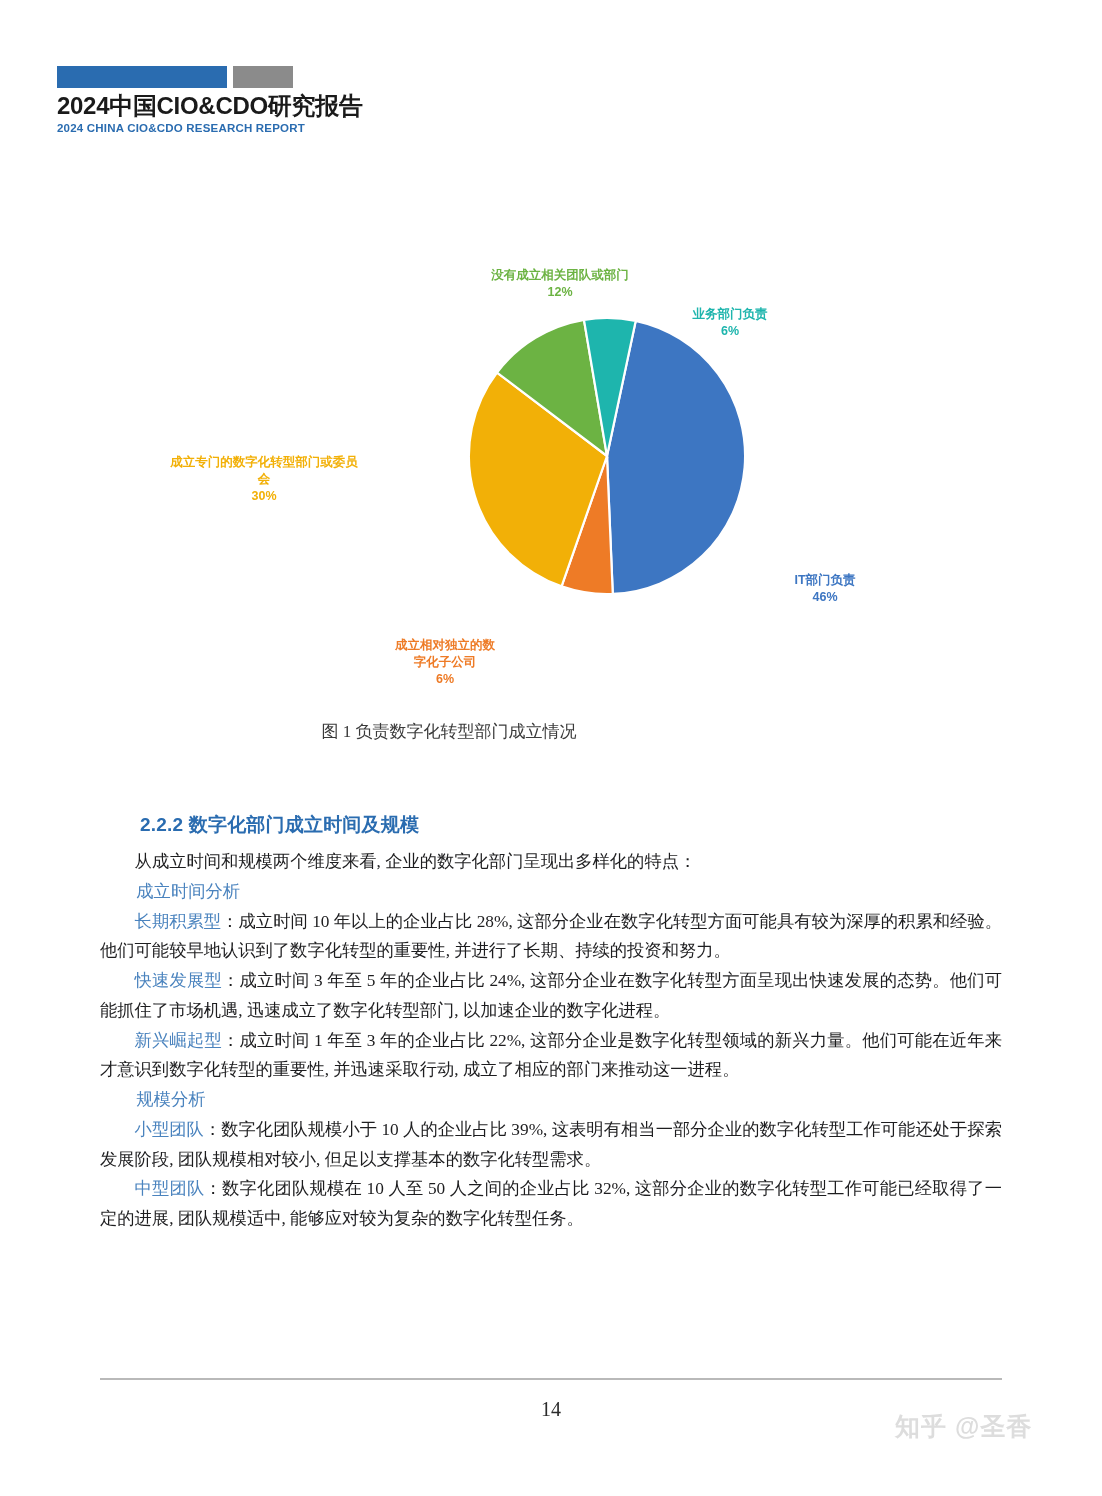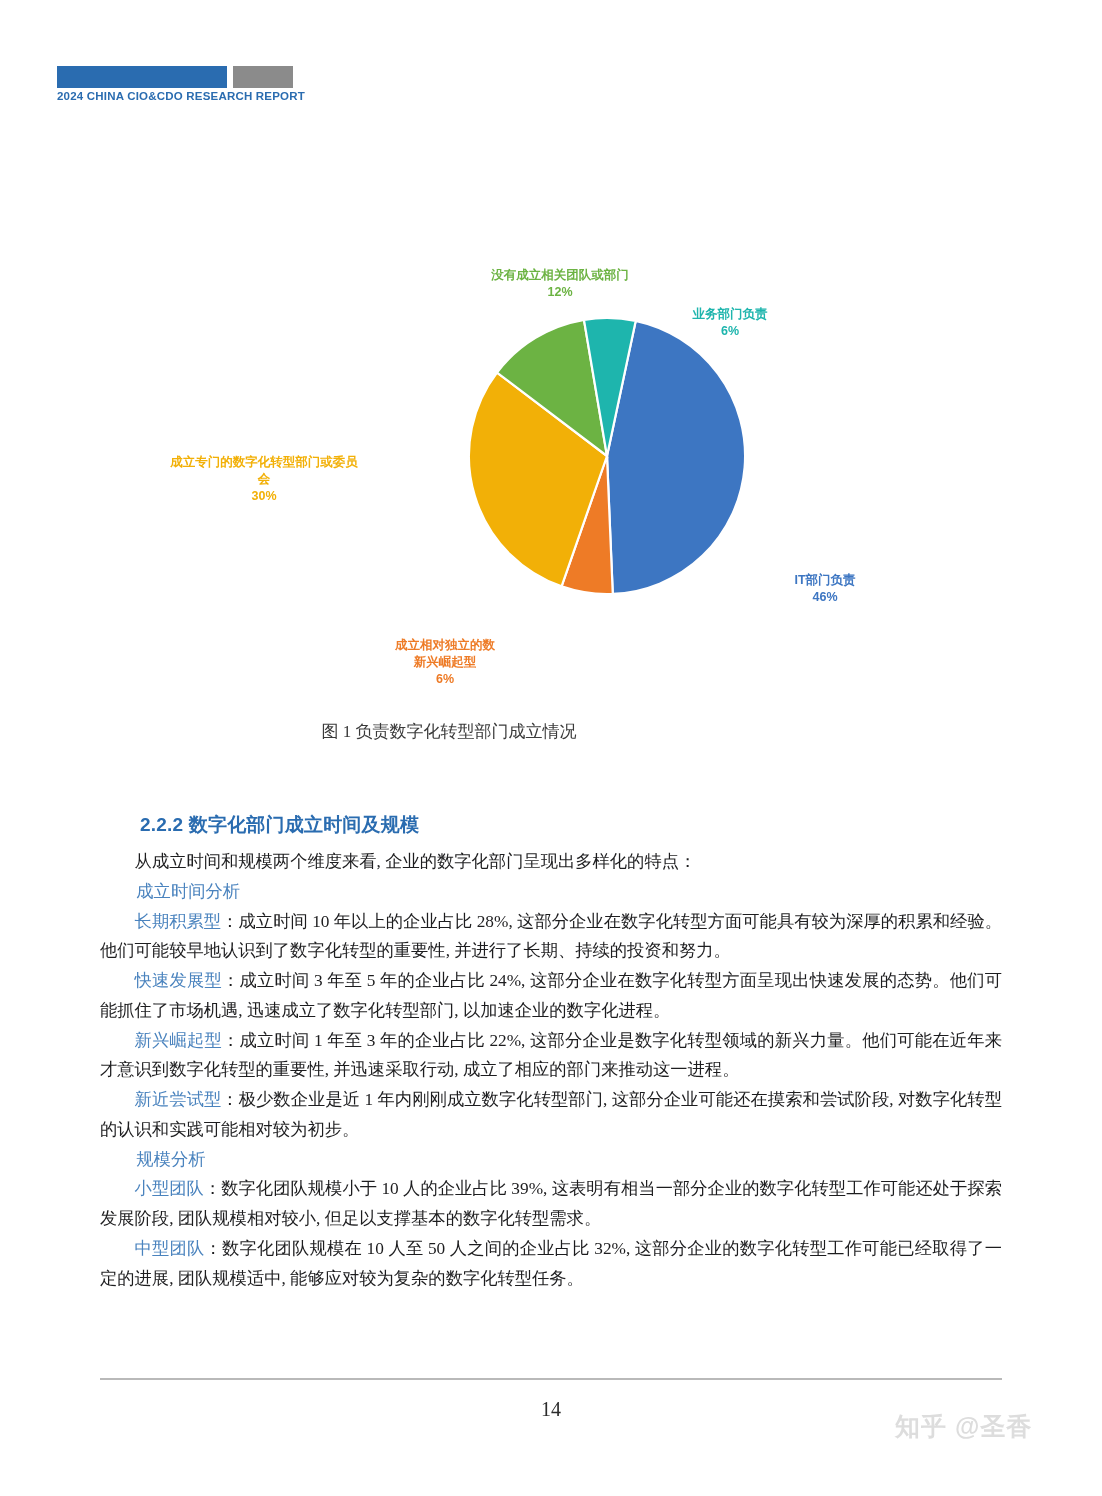--- a/index.html
+++ b/index.html
@@ -75,20 +75,21 @@
              color:#dddddd;font-weight:bold;letter-spacing:1px;white-space:nowrap;}
 </style>
 </head>
 <body>
 
 <div id="report-header">
   <div class="bar-row">
     <div class="bar-blue" style="background: rgb(42, 108, 176);"></div>
     <div class="bar-gray" style="background: rgb(139, 139, 139);"></div>
   </div>
+  <div id="report-title-cn">2024中国CIO&amp;CDO研究报告</div>
   <div id="report-title-en" style="color: rgb(42, 108, 176);">2024 CHINA CIO&amp;CDO RESEARCH REPORT</div>
 </div>
 
 <div id="figure-block">
 
   <div id="pie-wrap">
     <svg id="pie-svg" viewBox="-105 -105 210 210">
       <g id="pie-slices">
           <path d="M 0 0 L 20.791 -97.815 A 100 100 0 0 1 4.188 99.912 Z" fill="#3d76c2" stroke="#ffffff" stroke-width="1.6"></path>
           <path d="M 0 0 L 4.188 99.912 A 100 100 0 0 1 -32.887 94.438 Z" fill="#ee7b26" stroke="#ffffff" stroke-width="1.6"></path>
@@ -115,36 +116,35 @@
   </div>
 
   <div class="pie-label" id="label-dedicated" style="color: rgb(242, 176, 7);">
     <span>成立专门的数字化转型部门或委员
 会</span>
     <span class="pct">30%</span>
   </div>
 
   <div class="pie-label" id="label-subsidiary" style="color: rgb(238, 123, 38);">
     <span>成立相对独立的数
-新兴崛起型</span>
+字化子公司</span>
     <span class="pct">6%</span>
   </div>
 
   <div id="figure-caption">图 1  负责数字化转型部门成立情况</div>
 </div>
 
 <div id="article">
   <h3 id="section-heading" style="color: rgb(42, 108, 176);">2.2.2 数字化部门成立时间及规模</h3>
   <p class="body-p indent">从成立时间和规模两个维度来看, 企业的数字化部门呈现出多样化的特点：</p>
   <p class="sub-heading" style="color: rgb(74, 131, 190);">成立时间分析</p>
   <div id="time-paragraphs">
       <p class="body-p indent"><span class="term" style="color: rgb(74, 131, 190);">长期积累型</span><span>：成立时间 10 年以上的企业占比 28%, 这部分企业在数字化转型方面可能具有较为深厚的积累和经验。他们可能较早地认识到了数字化转型的重要性, 并进行了长期、持续的投资和努力。</span></p>
       <p class="body-p indent"><span class="term" style="color: rgb(74, 131, 190);">快速发展型</span><span>：成立时间 3 年至 5 年的企业占比 24%, 这部分企业在数字化转型方面呈现出快速发展的态势。他们可能抓住了市场机遇, 迅速成立了数字化转型部门, 以加速企业的数字化进程。</span></p>
       <p class="body-p indent"><span class="term" style="color: rgb(74, 131, 190);">新兴崛起型</span><span>：成立时间 1 年至 3 年的企业占比 22%, 这部分企业是数字化转型领域的新兴力量。他们可能在近年来才意识到数字化转型的重要性, 并迅速采取行动, 成立了相应的部门来推动这一进程。</span></p>
-      <p class="body-p indent"><span class="term" style="color: rgb(74, 131, 190);">新近尝试型</span><span>：极少数企业是近 1 年内刚刚成立数字化转型部门, 这部分企业可能还在摸索和尝试阶段, 对数字化转型的认识和实践可能相对较为初步。</span></p>
     </div>
   <p class="sub-heading" style="color: rgb(74, 131, 190);">规模分析</p>
   <div id="scale-paragraphs">
       <p class="body-p indent"><span class="term" style="color: rgb(74, 131, 190);">小型团队</span><span>：数字化团队规模小于 10 人的企业占比 39%, 这表明有相当一部分企业的数字化转型工作可能还处于探索发展阶段, 团队规模相对较小, 但足以支撑基本的数字化转型需求。</span></p>
       <p class="body-p indent"><span class="term" style="color: rgb(74, 131, 190);">中型团队</span><span>：数字化团队规模在 10 人至 50 人之间的企业占比 32%, 这部分企业的数字化转型工作可能已经取得了一定的进展, 团队规模适中, 能够应对较为复杂的数字化转型任务。</span></p>
     </div>
 </div>
 
 <div id="footer-rule"></div>
 <div id="page-number">14</div>

